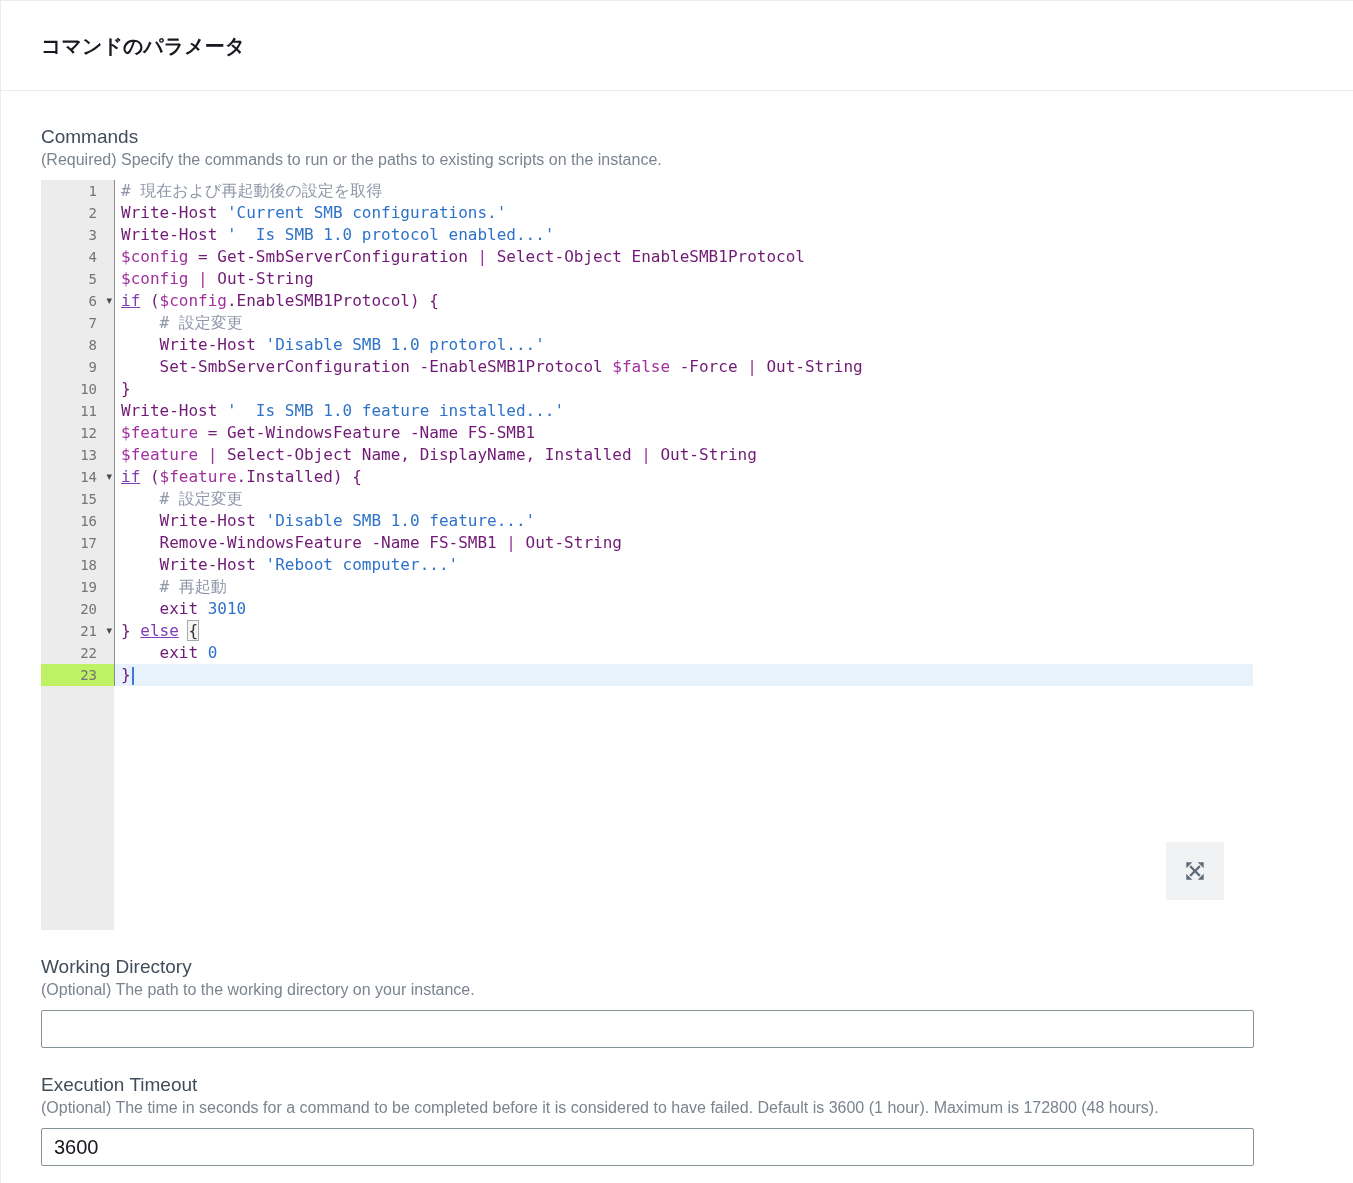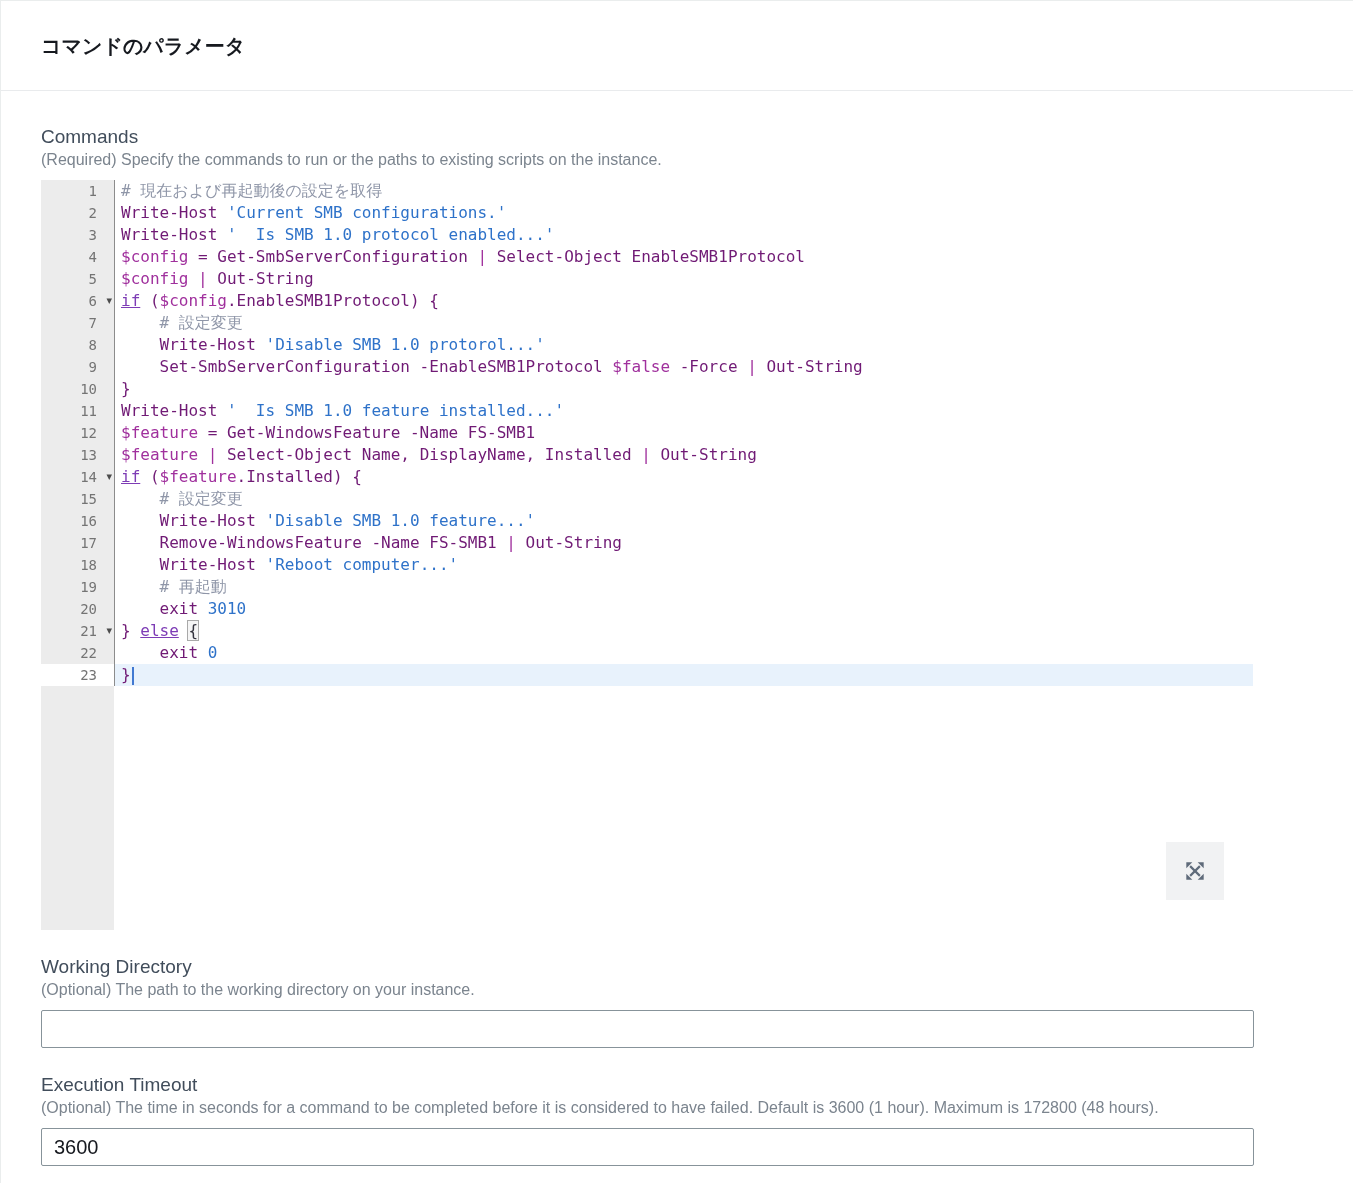--- a/index.html
+++ b/index.html
@@ -35,21 +35,21 @@
   .gutter {
     position:absolute; left:0; top:0; width:73px; height:100%;
     background:#ececec;
   }
   .gutter-row {
     height:22px; line-height:22px;
     text-align:right; padding-right:17px;
     color:#747474; font-size:14px;
     position:relative;
   }
-  .gutter-row.active { background:#ffffff; }
+  .gutter-row.active { background:#bef264; }
   .fold {
     position:absolute; right:2px; top:0;
     font-size:11px; color:#4c4c4c; cursor:pointer;
     font-family:"DejaVu Sans", sans-serif;
   }
   .code-lines {
     margin-left:73px;
     width:1139px;
     border-left:1px solid #8c8c8c;
   }

